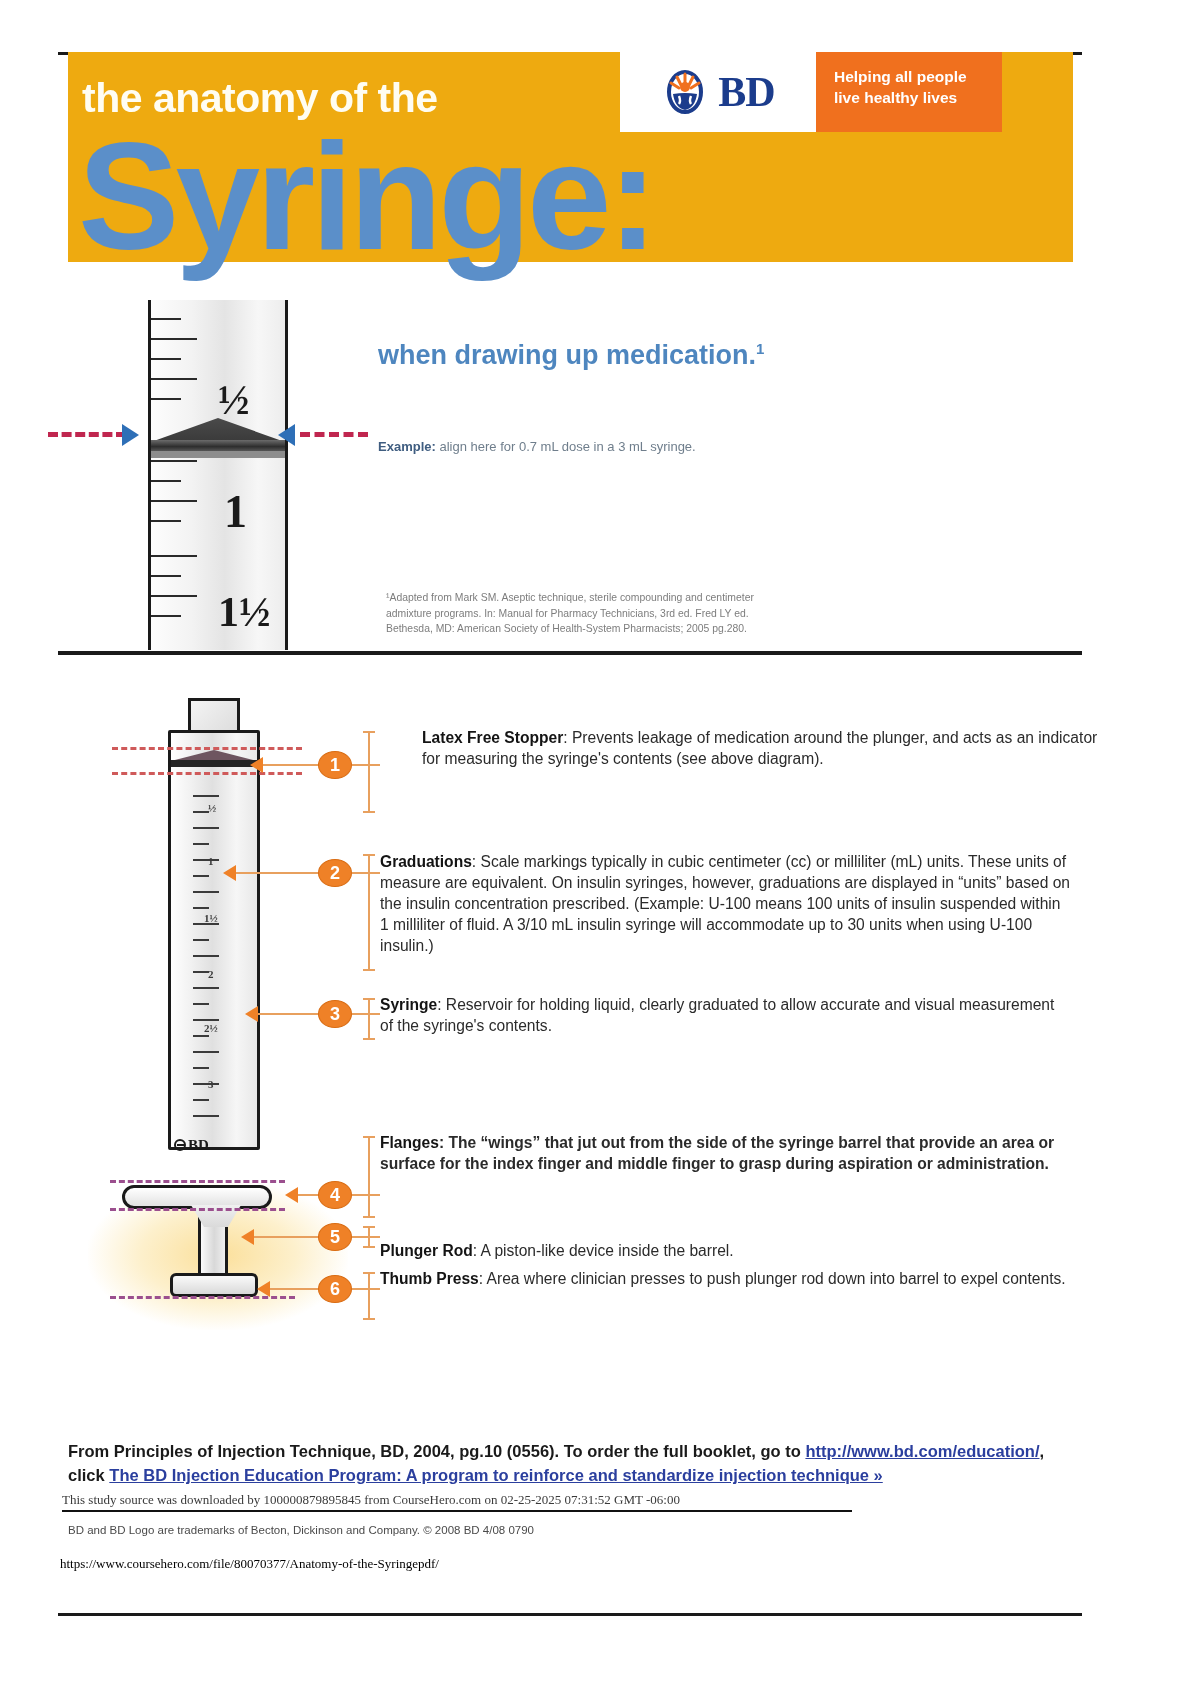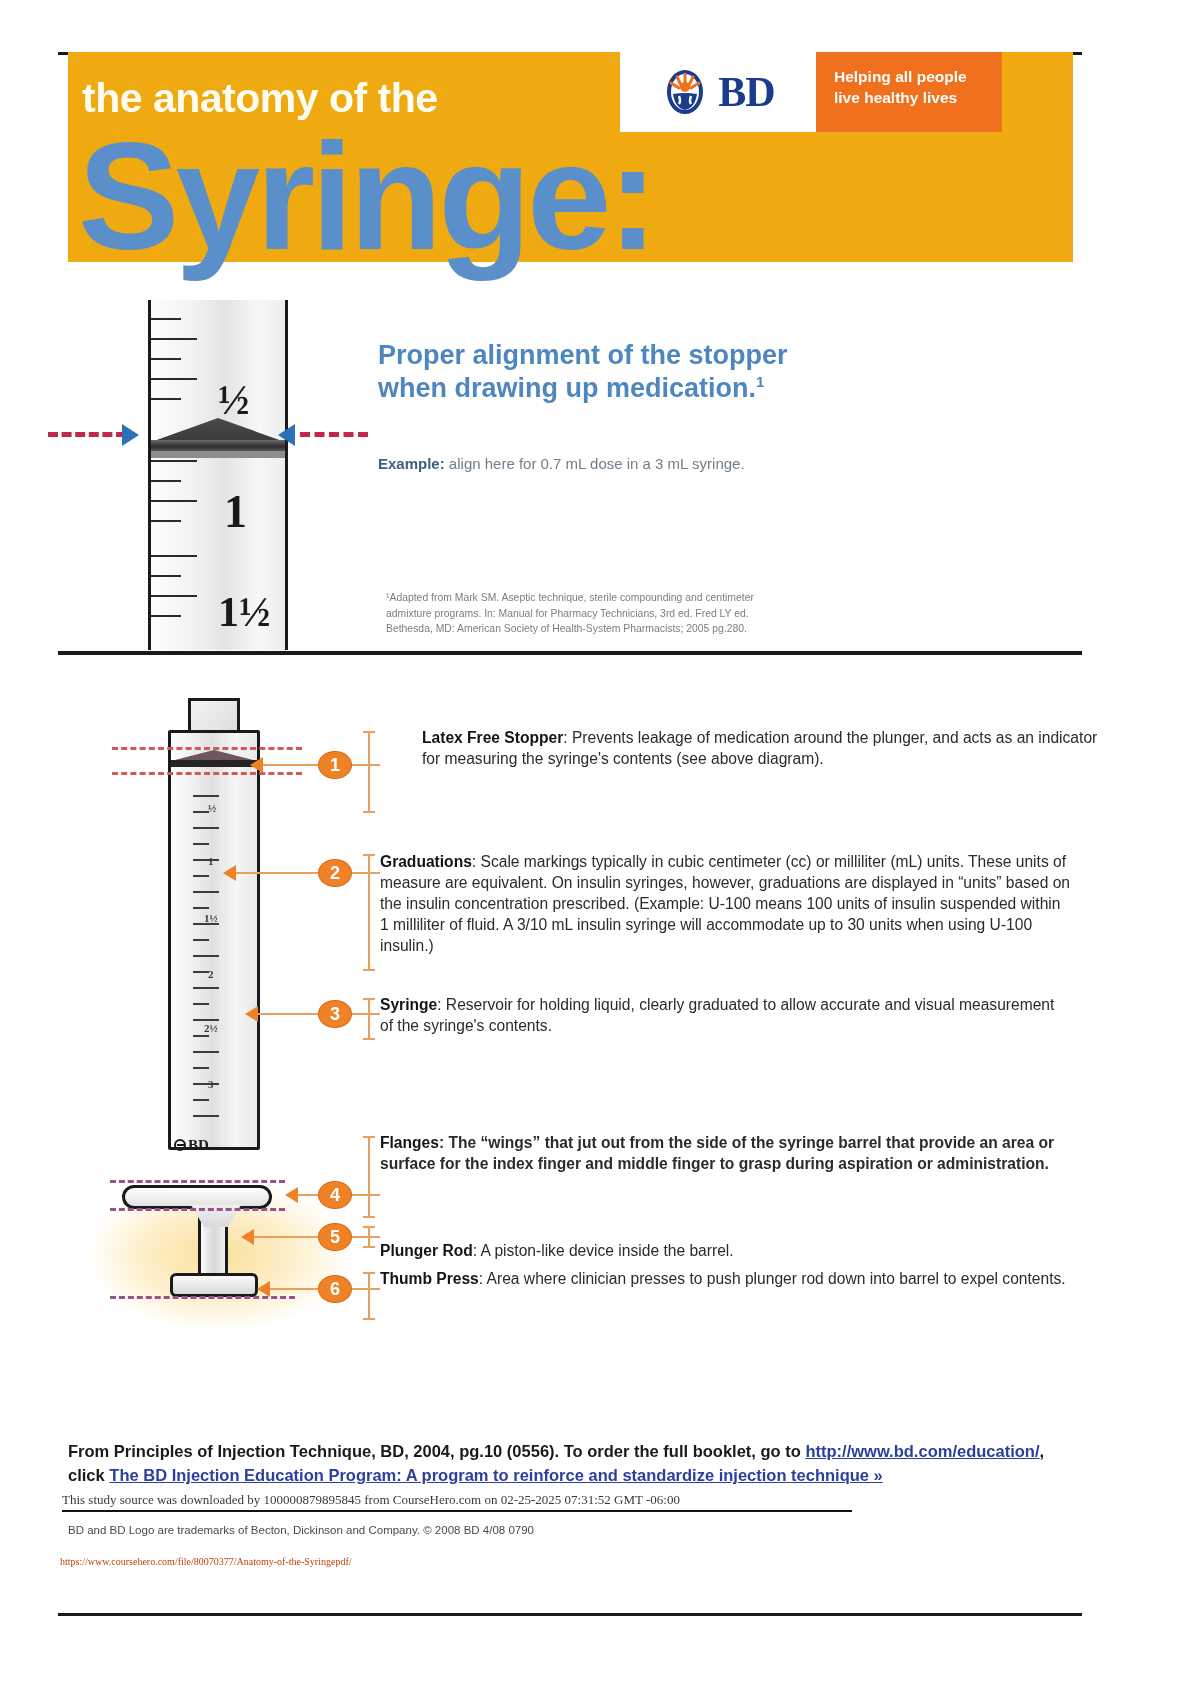--- a/index.html
+++ b/index.html
@@ -97,21 +97,21 @@
     border-right:17px solid #2e6fb7;
   }
 
   .upper-head {
     position:absolute; left:378px; top:339px; width:560px;
     font-size:27px; font-weight:bold; color:#4e86bf; line-height:1.24;
   }
   .upper-head sup { font-size:15px; }
   .upper-example {
     position:absolute; left:378px; top:439px; width:560px;
-    font-size:15px; color:#6f7e8c;margin-top:16px;
+    font-size:13px; color:#6f7e8c;
   }
   .upper-example b { color:#3f5d80; }
   .upper-foot {
     position:absolute; left:386px; top:590px; width:450px;
     font-size:10.4px; color:#7d7d7d; line-height:1.5;
   }
 
   
   .glow {
     position:absolute; left:88px; top:1180px; width:260px; height:150px;
@@ -215,21 +215,21 @@
     font-size:13px; color:#3a3a3a;
     font-family:"Liberation Serif", serif;
     border-bottom:2.5px solid #111; padding-bottom:2px;
   }
   .tm-line {
     position:absolute; left:68px; top:1524px;
     font-size:11.5px; color:#4a4a4a;
   }
   .ch-url {
     position:absolute; left:60px; top:1556px;
-    font-size:10px; color:#c2410c;
+    font-size:13px; color:#000000;
     font-family:"Liberation Serif", serif;
   }
 </style>
 </head>
 <body>
 
 <div class="rule-top"></div>
 <div class="rule-mid"></div>
 <div class="rule-bottom"></div>
 
@@ -279,21 +279,20 @@
 <div class="up-label" style="left:218px; top:376px; font-size:42px;">½</div>
 <div class="up-label" style="left:224px; top:485px; font-size:46px;">1</div>
 <div class="up-label" style="left:218px; top:588px; font-size:42px;">1½</div>
 
 <div class="dash-left"></div>
 <div class="arrow-right-in"></div>
 <div class="dash-right"></div>
 <div class="arrow-left-in"></div>
 
 <div class="upper-head">
-  <div>Proper alignment of the stopper</div>
   <div><span>when drawing up medication.</span><sup>1</sup></div>
 </div>
 
 <div class="upper-example">
   <b>Example:</b><span> align here for 0.7 mL dose in a 3 mL syringe.</span>
 </div>
 
 <div class="upper-foot">
   <div>¹Adapted from Mark SM. Aseptic technique, sterile compounding and centimeter</div>
   <div>admixture programs. In: Manual for Pharmacy Technicians, 3rd ed. Fred LY ed.</div>

